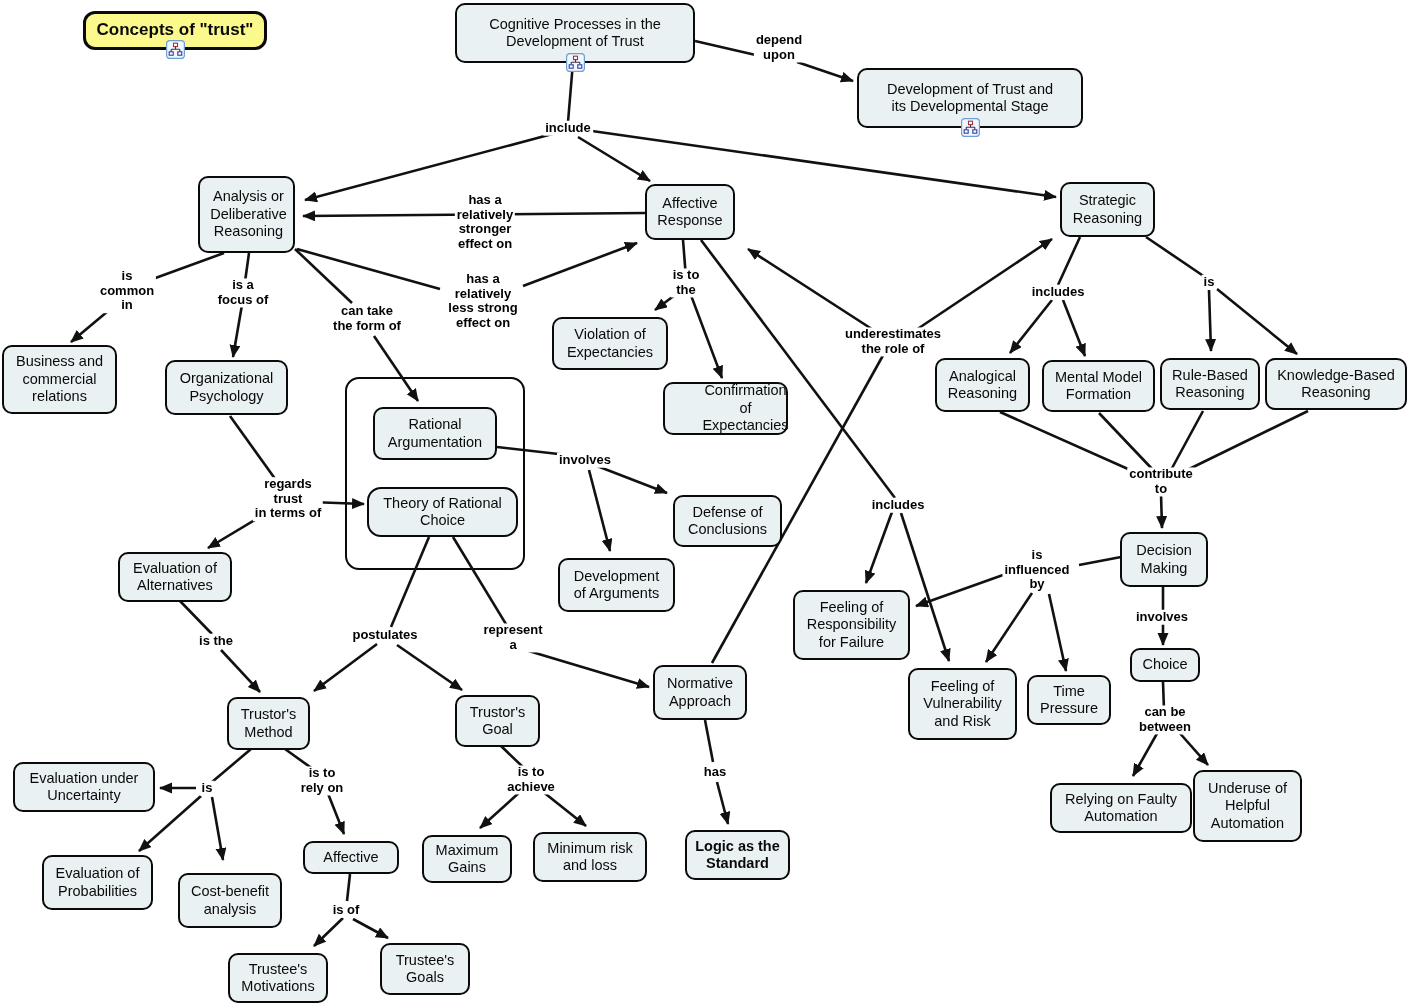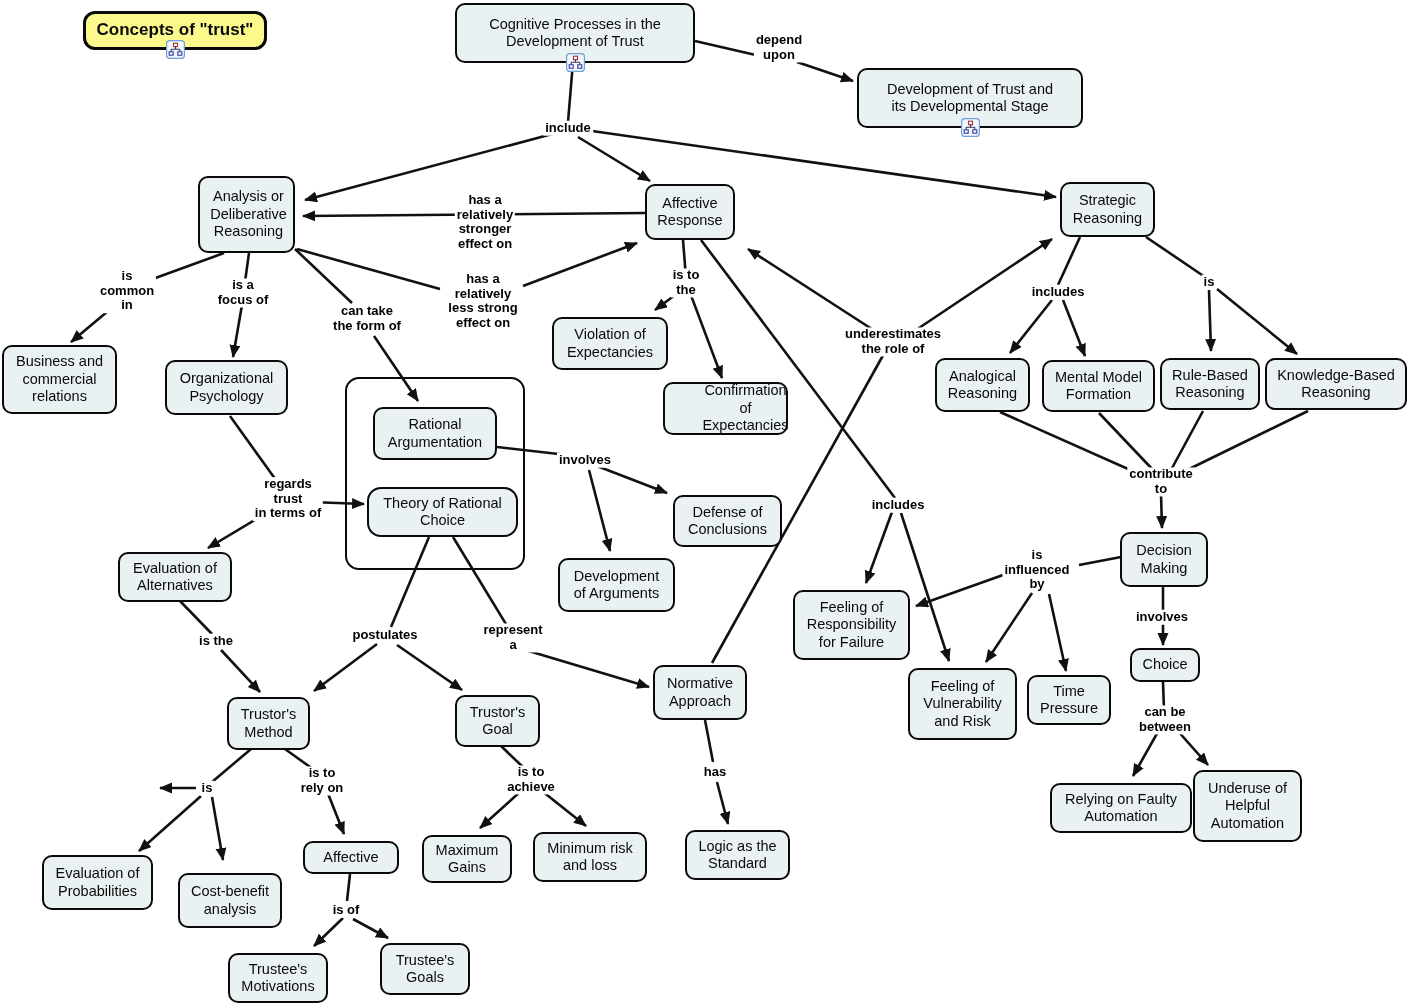--- a/index.html
+++ b/index.html
@@ -190,35 +190,37 @@
 and Risk</span></div>
     <div class="node" style="left: 1027px; top: 675px; width: 84px; height: 50px;"><span>Time
 Pressure</span></div>
     <div class="node" style="left: 1130px; top: 648px; width: 70px; height: 34px;"><span>Choice</span></div>
     <div class="node" style="left: 653px; top: 665px; width: 94px; height: 55px;"><span>Normative
 Approach</span></div>
     <div class="node" style="left: 227px; top: 697px; width: 83px; height: 53px;"><span>Trustor's
 Method</span></div>
     <div class="node" style="left: 455px; top: 695px; width: 85px; height: 52px;"><span>Trustor's
 Goal</span></div>
+    <div class="node" style="left: 13px; top: 762px; width: 142px; height: 50px;"><span>Evaluation under
+Uncertainty</span></div>
     <div class="node" style="left: 1050px; top: 783px; width: 142px; height: 50px;"><span>Relying on Faulty
 Automation</span></div>
     <div class="node" style="left: 1193px; top: 770px; width: 109px; height: 72px;"><span>Underuse of
 Helpful
 Automation</span></div>
     <div class="node" style="left: 42px; top: 855px; width: 111px; height: 55px;"><span>Evaluation of
 Probabilities</span></div>
     <div class="node" style="left: 178px; top: 873px; width: 104px; height: 55px;"><span>Cost-benefit
 analysis</span></div>
     <div class="node" style="left: 303px; top: 841px; width: 96px; height: 33px;"><span>Affective</span></div>
     <div class="node" style="left: 422px; top: 835px; width: 90px; height: 48px;"><span>Maximum
 Gains</span></div>
     <div class="node" style="left: 533px; top: 832px; width: 114px; height: 50px;"><span>Minimum risk
 and loss</span></div>
-    <div class="node" style="left: 685px; top: 830px; width: 105px; height: 50px;"><span>Logic as the
+    <div class="node" style="left: 685px; top: 830px; width: 105px; height: 50px; font-weight: bold;"><span>Logic as the
 Standard</span></div>
     <div class="node" style="left: 228px; top: 953px; width: 100px; height: 50px;"><span>Trustee's
 Motivations</span></div>
     <div class="node" style="left: 380px; top: 943px; width: 90px; height: 52px;"><span>Trustee's
 Goals</span></div>
     <div class="link-label" style="left: 779px; top: 48px;">depend
 upon</div>
     <div class="link-label" style="left: 568px; top: 128px;">include</div>
     <div class="link-label" style="left: 485px; top: 222px;">has a
 relatively

